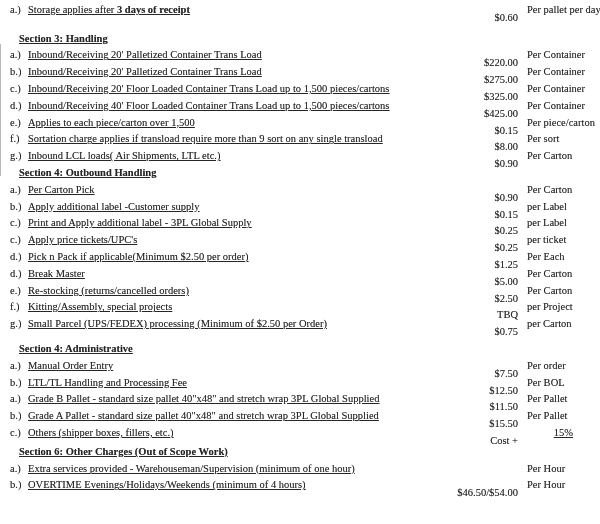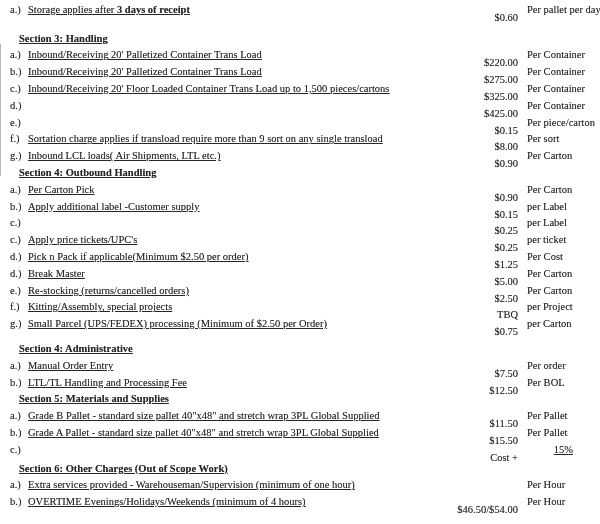--- a/index.html
+++ b/index.html
@@ -63,40 +63,39 @@
 
 <div class="doc">
   <div class="left-border"></div>
   <div id="rows">
       <div class="row"><span class="label">a.)</span><span class="text"><span>Storage applies after </span><b>3 days of receipt</b></span><span class="price">$0.60</span><span class="unit">Per pallet per day</span></div>
       <div class="spacer" style="height: 12px;"></div>
       <div class="row section"><span class="text">Section 3: Handling</span></div>
       <div class="row"><span class="label">a.)</span><span class="text"><span>Inbound/Receiving 20' Palletized Container Trans Load</span></span><span class="price">$220.00</span><span class="unit">Per Container</span></div>
       <div class="row"><span class="label">b.)</span><span class="text"><span>Inbound/Receiving 20' Palletized Container Trans Load</span></span><span class="price">$275.00</span><span class="unit">Per Container</span></div>
       <div class="row"><span class="label">c.)</span><span class="text"><span>Inbound/Receiving 20' Floor Loaded Container Trans Load up to 1,500 pieces/cartons</span></span><span class="price">$325.00</span><span class="unit">Per Container</span></div>
-      <div class="row"><span class="label">d.)</span><span class="price">$425.00</span><span class="unit">Per Container</span></div>
-      <div class="row"><span class="label">e.)</span><span class="price">$0.15</span><span class="unit">Per piece/carton</span></div>
+      <div class="row"><span class="label">d.)</span><span class="text"><span>Inbound/Receiving 40' Floor Loaded Container Trans Load up to 1,500 pieces/cartons</span></span><span class="price">$425.00</span><span class="unit">Per Container</span></div>
+      <div class="row"><span class="label">e.)</span><span class="text"><span>Applies to each piece/carton over 1,500</span></span><span class="price">$0.15</span><span class="unit">Per piece/carton</span></div>
       <div class="row"><span class="label">f.)</span><span class="text"><span>Sortation charge applies if transload require more than 9 sort on any single transload</span></span><span class="price">$8.00</span><span class="unit">Per sort</span></div>
       <div class="row"><span class="label">g.)</span><span class="text"><span>Inbound LCL loads( Air Shipments, LTL etc.)</span></span><span class="price">$0.90</span><span class="unit">Per Carton</span></div>
       <div class="row section"><span class="text">Section 4: Outbound Handling</span></div>
       <div class="row"><span class="label">a.)</span><span class="text"><span>Per Carton Pick</span></span><span class="price">$0.90</span><span class="unit">Per Carton</span></div>
       <div class="row"><span class="label">b.)</span><span class="text"><span>Apply additional label -Customer supply</span></span><span class="price">$0.15</span><span class="unit">per Label</span></div>
-      <div class="row"><span class="label">c.)</span><span class="price">$0.25</span><span class="unit">per Label</span></div>
+      <div class="row"><span class="label">c.)</span><span class="text"><span>Print and Apply additional label - 3PL Global Supply</span></span><span class="price">$0.25</span><span class="unit">per Label</span></div>
       <div class="row"><span class="label">c.)</span><span class="text"><span>Apply price tickets/UPC's</span></span><span class="price">$0.25</span><span class="unit">per ticket</span></div>
-      <div class="row"><span class="label">d.)</span><span class="text"><span>Pick n Pack if applicable(Minimum $2.50 per order)</span></span><span class="price">$1.25</span><span class="unit">Per Cost</span></div>
+      <div class="row"><span class="label">d.)</span><span class="text"><span>Pick n Pack if applicable(Minimum $2.50 per order)</span></span><span class="price">$1.25</span><span class="unit">Per Each</span></div>
       <div class="row"><span class="label">d.)</span><span class="text"><span>Break Master</span></span><span class="price">$5.00</span><span class="unit">Per Carton</span></div>
       <div class="row"><span class="label">e.)</span><span class="text"><span>Re-stocking (returns/cancelled orders)</span></span><span class="price">$2.50</span><span class="unit">Per Carton</span></div>
       <div class="row"><span class="label">f.)</span><span class="text"><span>Kitting/Assembly, special projects</span></span><span class="price">TBQ</span><span class="unit">per Project</span></div>
       <div class="row"><span class="label">g.)</span><span class="text"><span>Small Parcel (UPS/FEDEX) processing (Minimum of $2.50 per Order)</span></span><span class="price">$0.75</span><span class="unit">per Carton</span></div>
       <div class="spacer" style="height: 8px;"></div>
       <div class="row section"><span class="text">Section 4: Administrative</span></div>
       <div class="row"><span class="label">a.)</span><span class="text"><span>Manual Order Entry</span></span><span class="price">$7.50</span><span class="unit">Per order</span></div>
       <div class="row"><span class="label">b.)</span><span class="text"><span>LTL/TL Handling and Processing Fee</span></span><span class="price">$12.50</span><span class="unit">Per BOL</span></div>
-      <div class="row section"><span class="text">Section 5: Materials and Supplies</span></div>
       <div class="row"><span class="label">a.)</span><span class="text"><span>Grade B Pallet - standard size pallet 40"x48" and stretch wrap 3PL Global Supplied</span></span><span class="price">$11.50</span><span class="unit">Per Pallet</span></div>
       <div class="row"><span class="label">b.)</span><span class="text"><span>Grade A Pallet - standard size pallet 40"x48" and stretch wrap 3PL Global Supplied</span></span><span class="price">$15.50</span><span class="unit">Per Pallet</span></div>
-      <div class="row"><span class="label">c.)</span><span class="price">Cost +</span><span class="unit right">15%</span></div>
+      <div class="row"><span class="label">c.)</span><span class="text"><span>Others (shipper boxes, fillers, etc.)</span></span><span class="price">Cost +</span><span class="unit right">15%</span></div>
       <div class="spacer" style="height: 2px;"></div>
       <div class="row section"><span class="text">Section 6: Other Charges (Out of Scope Work)</span></div>
       <div class="row"><span class="label">a.)</span><span class="text"><span>Extra services provided - Warehouseman/Supervision (minimum of one hour)</span></span><span class="unit">Per Hour</span></div>
       <div class="row"><span class="label">b.)</span><span class="text"><span>OVERTIME Evenings/Holidays/Weekends (minimum of 4 hours)</span></span><span class="price">$46.50/$54.00</span><span class="unit">Per Hour</span></div>
     </div>
 </div>
 
 </body></html>

